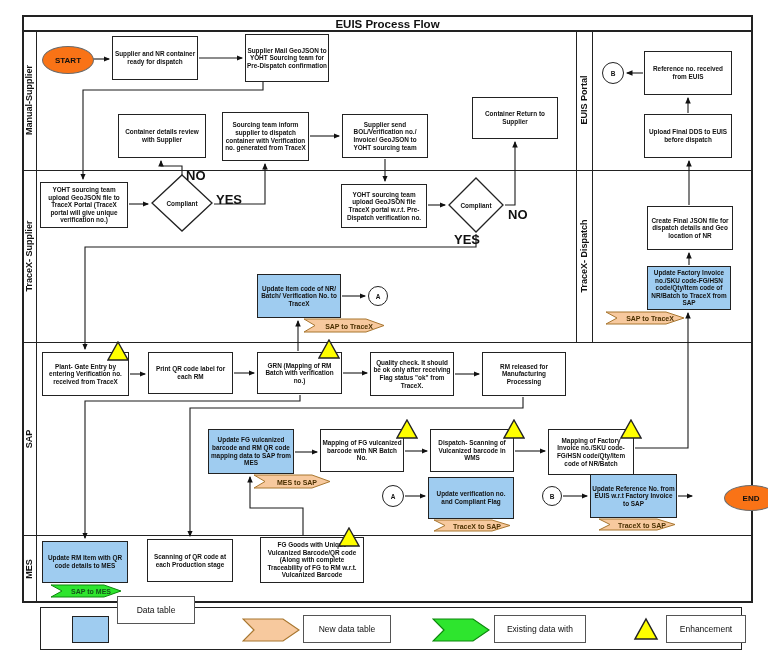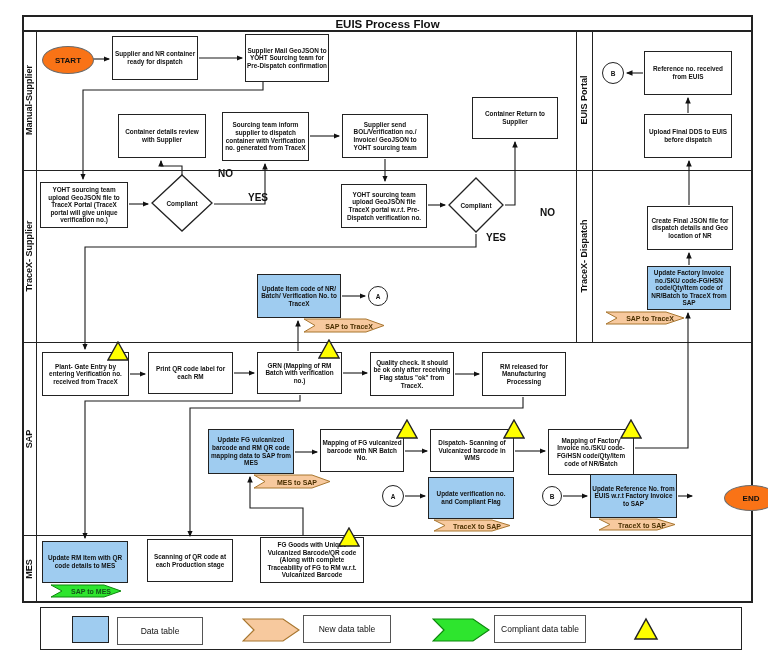--- a/index.html
+++ b/index.html
@@ -18,21 +18,21 @@
        font-size:6.4px;line-height:1.18;padding:1px;box-sizing:border-box;}
   .blue{background:#9FCCF0;}
   .oval{position:absolute;border:1.3px solid #6b6b6b;border-radius:50%;background:#f97316;
         display:flex;align-items:center;justify-content:center;font-weight:bold;font-size:8px;}
   .circ{position:absolute;border:1.2px solid #222;border-radius:50%;background:#fff;
         display:flex;align-items:center;justify-content:center;font-weight:bold;
         font-size:6.5px;box-sizing:border-box;}
   .diamond{position:absolute;}
   .dlabel{position:absolute;inset:0;display:flex;align-items:center;justify-content:center;
           font-weight:bold;font-size:6.4px;}
-  .flow-label{position:absolute;font-weight:bold;font-size:10px;margin-left:32px;}
+  .flow-label{position:absolute;font-weight:bold;font-size:13px;}
   .tri{position:absolute;}
   .tag{position:absolute;}
   .lg-box{position:absolute;border:1.2px solid #555;display:flex;align-items:center;
           justify-content:center;font-size:8.5px;background:#fff;box-sizing:border-box;}
   svg.overlay{position:absolute;left:0;top:0;width:768px;height:667px;pointer-events:none;}
   svg text{font-family:"Liberation Sans",sans-serif;}
 </style>
 </head>
 <body>
 
@@ -196,26 +196,27 @@
     </svg>
   <svg class="tri" style="left:620px;top:419px;" width="22" height="20">
       <polygon points="11,1 21,19 1,19" fill="#FFFF00" stroke="#222" stroke-width="1.4"></polygon>
     </svg>
   <svg class="tri" style="left:338px;top:527px;" width="22" height="20">
       <polygon points="11,1 21,19 1,19" fill="#FFFF00" stroke="#222" stroke-width="1.4"></polygon>
     </svg>
 
   <div class="frame" style="left:40px;top:607px;width:702px;height:43px;border-width:1.5px;"></div>
   <div style="position:absolute;left:72px;top:616px;width:37px;height:27px;background:#9FCCF0;border:1.4px solid #222;box-sizing:border-box;"></div>
-  <div class="lg-box" style="left:117px;top:617px;width:86px;height:28px;">Data table</div>
+  <div class="lg-box" style="left:117px;top:596px;width:78px;height:28px;">Data table</div>
   <svg class="tag" style="left:242px;top:618px;" width="58" height="24">
     <polygon points="1,1 41,1 57,12 41,23 1,23 12,12" fill="#F7C99E" stroke="#a8762f" stroke-width="1.2"></polygon>
   </svg>
   <div class="lg-box" style="left:303px;top:615px;width:88px;height:28px;">New data table</div>
   <svg class="tag" style="left:432px;top:618px;" width="58" height="24">
     <polygon points="1,1 41,1 57,12 41,23 1,23 12,12" fill="#2EE52E" stroke="#0c870c" stroke-width="1.2"></polygon>
   </svg>
-  <div class="lg-box" style="left:494px;top:615px;width:92px;height:28px;">Compliant data table</div>
+  <div class="lg-box" style="left:494px;top:615px;width:92px;height:28px;">Existing data with</div>
   <svg class="tri" style="left:633px;top:617px;" width="26" height="24">
       <polygon points="13,2 24,22 2,22" fill="#FFFF00" stroke="#222" stroke-width="1.5"></polygon>
     </svg>
+  <div class="lg-box" style="left:666px;top:615px;width:80px;height:28px;">Enhancement</div>
 
 </div>
 
 </body></html>

